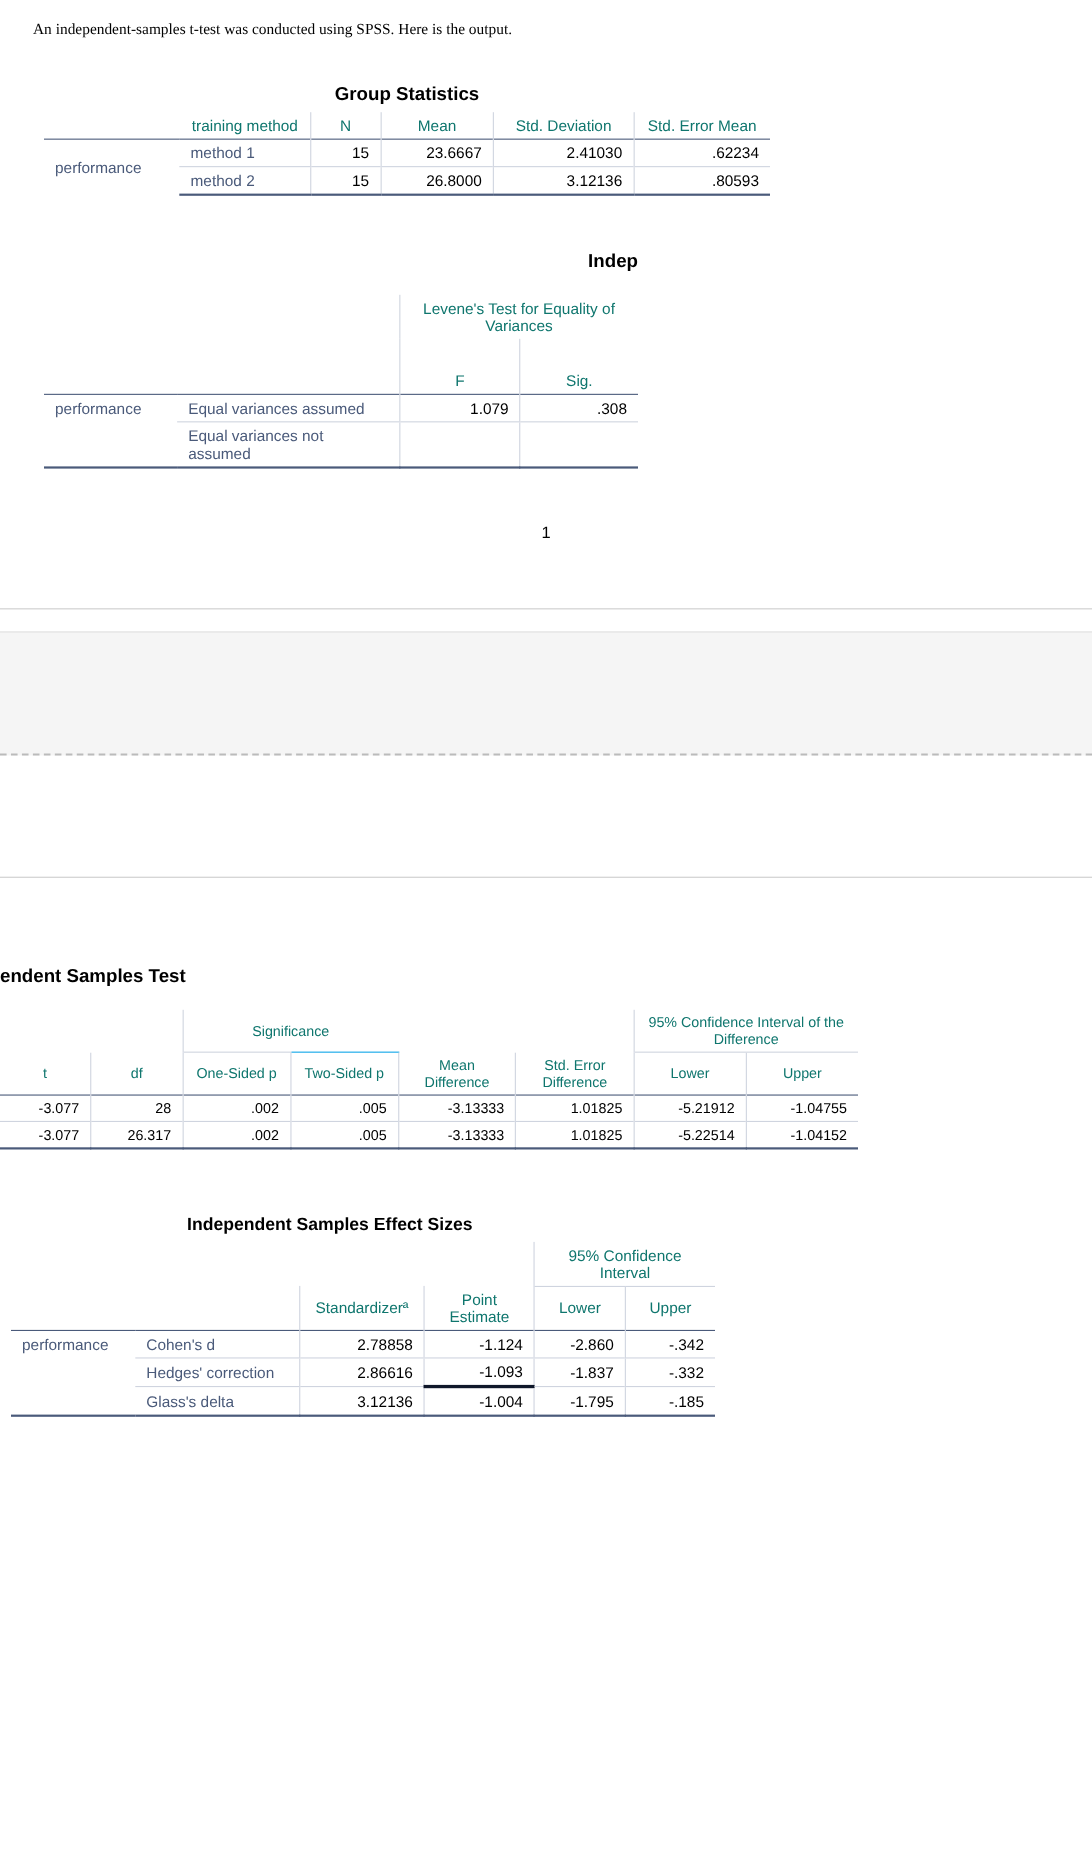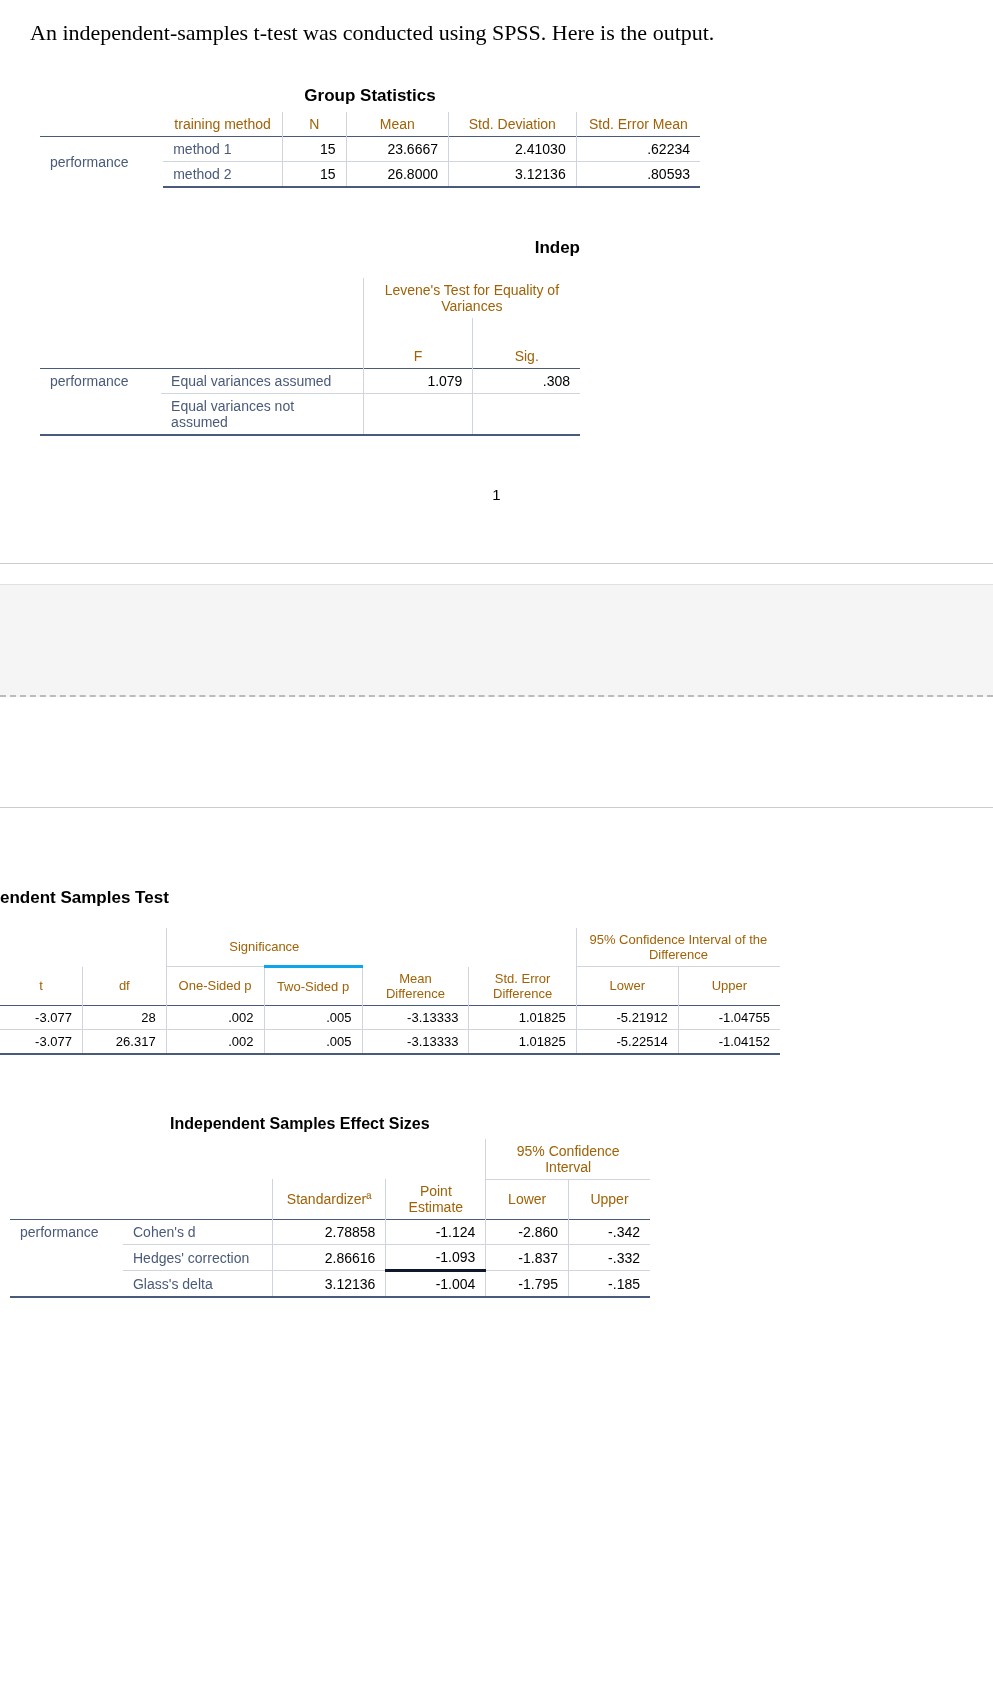--- a/index.html
+++ b/index.html
@@ -8,40 +8,40 @@
     font-family: Arial, Helvetica, sans-serif;
     background: #fff;
     color: #000;
     width: 993px;
   }
   .page {
     padding: 20px 30px 10px 30px;
     box-sizing: border-box;
   }
   .intro {
-    font-size: 22px;
+    font-size: 14px;
     margin-bottom: 40px;
     font-family: "Times New Roman", serif;
   }
   .tbl-title {
     font-weight: bold;
     font-size: 17px;
     text-align: center;
     margin-bottom: 6px;
   }
   table {
     border-collapse: collapse;
     font-size: 14px;
   }
   th, td {
     padding: 4px 10px;
     font-weight: normal;
   }
   .hdr {
-    color: #a16207;
+    color: #0f766e;
     text-align: center;
   }
   .rowlabel {
     color: #4a5a7a;
     text-align: left;
     white-space: nowrap;
   }
   .num { text-align: right; }
 
   
@@ -202,21 +202,21 @@
         <th style="width:70px"></th>
         <th colspan="2" class="hdr" style="border-left:1px solid #cfd4df;">Significance</th>
         <th style="width:95px"></th>
         <th style="width:95px"></th>
         <th colspan="2" class="hdr" style="border-left:1px solid #cfd4df">95% Confidence Interval of the Difference</th>
       </tr>
       <tr>
         <th class="hdr">t</th>
         <th class="hdr" style="border-left:1px solid #cfd4df">df</th>
         <th class="hdr" style="border-left:1px solid #cfd4df;border-top:1px solid #cfd4df;width:90px">One-Sided p</th>
-        <th class="hdr" style="border-left:1px solid #cfd4df;border-top:3px solid #0ea5e9;width:90px">Two-Sided p</th>
+        <th class="hdr" style="border-left:1px solid #cfd4df;border-top:1px solid #0ea5e9;width:90px">Two-Sided p</th>
         <th class="hdr" style="border-left:1px solid #cfd4df">Mean Difference</th>
         <th class="hdr" style="border-left:1px solid #cfd4df">Std. Error Difference</th>
         <th class="hdr" style="border-left:1px solid #cfd4df;border-top:1px solid #cfd4df;width:90px">Lower</th>
         <th class="hdr" style="border-left:1px solid #cfd4df;border-top:1px solid #cfd4df;width:90px">Upper</th>
       </tr>
       <tr class="mid">
         <td class="num">-3.077</td>
         <td class="num" style="border-left:1px solid #cfd4df">28</td>
         <td class="num" style="border-left:1px solid #cfd4df">.002</td>
         <td class="num" style="border-left:1px solid #cfd4df">.005</td>

